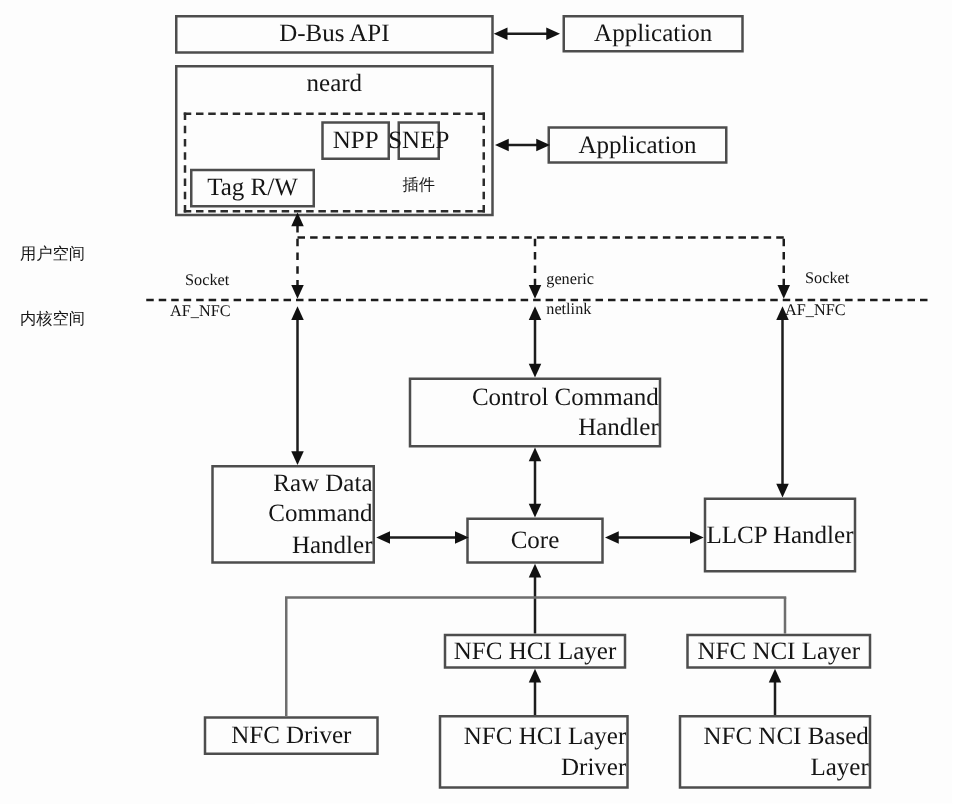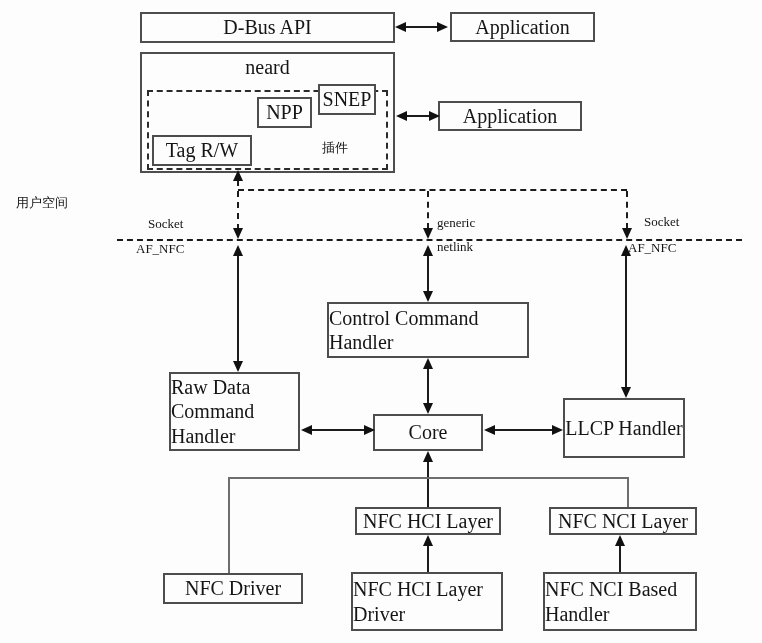--- a/index.html
+++ b/index.html
@@ -1,19 +1,19 @@
 <!DOCTYPE html>
 <html><head>
 <meta charset="utf-8">
 <style>
   html,body{margin:0;padding:0;background:#ffffff;}
   #canvas{position:relative;width:762px;height:643px;background:#fdfdfd;
           font-family:"Liberation Serif","DejaVu Serif",serif;color:#151515;overflow:hidden;}
   .box{position:absolute;border:2px solid #4d4d4d;background:#fdfdfd;box-sizing:border-box;
-       display:flex;align-items:center;justify-content:center;text-align:left;
+       display:flex;align-items:center;justify-content:center;text-align:right;
        font-size:20px;line-height:1.22;}
   .box.nowrap{white-space:nowrap;}
   .box.dashed{border:2px dashed #2b2b2b;background:transparent;}
   .box.toplabel{align-items:flex-start;padding-top:1px;}
   .lbl{position:absolute;font-size:13px;white-space:nowrap;}
   .hline,.vline{position:absolute;background:#1c1c1c;}
   .gray{background:#6e6e6e;}
   .hdash{position:absolute;height:0;border-top:2px dashed #1c1c1c;}
   .vdash{position:absolute;width:0;border-left:2px dashed #1c1c1c;}
   .ah{position:absolute;width:0;height:0;}
@@ -37,36 +37,37 @@
   <div class="ah left" style="left:395px;top:22px"></div>
   <div class="ah right" style="left:437px;top:22px"></div>
 
   <div class="box toplabel" style="left:140px;top:52px;width:255px;height:121px">
     <span>neard</span>
   </div>
   <div class="box dashed" style="left:147px;top:90px;width:241px;height:80px"></div>
   <div class="box nowrap" style="left:257px;top:97px;width:55px;height:31px">
     <span>NPP</span>
   </div>
-  <div class="box nowrap" style="left:318px;top:84px;width:58px;height:31px">
+  <div class="box nowrap" style="left:318px;top:97px;width:34px;height:31px">
     <span>SNEP</span>
   </div>
   <div class="box nowrap" style="left:152px;top:135px;width:100px;height:31px">
     <span>Tag R/W</span>
   </div>
   <div class="lbl" style="left:322px;top:139px">插件</div>
 
   <div class="box nowrap" style="left:438px;top:101px;width:144px;height:30px">
     <span>Application</span>
   </div>
   <div class="hline" style="left:404px;top:115px;width:26px;height:2px"></div>
   <div class="ah left" style="left:396px;top:111px"></div>
   <div class="ah right" style="left:429px;top:111px"></div>
 
   <div class="lbl" style="left:16px;top:194px">用户空间</div>
+  <div class="lbl" style="left:16px;top:246px">内核空间</div>
   <div class="hdash" style="left:117px;top:239px;width:625px"></div>
 
   <div class="lbl" style="left:148px;top:216px">Socket</div>
   <div class="lbl" style="left:136px;top:241px">AF_NFC</div>
   <div class="lbl" style="left:437px;top:215px">generic</div>
   <div class="lbl" style="left:437px;top:239px">netlink</div>
   <div class="lbl" style="left:644px;top:214px">Socket</div>
   <div class="lbl" style="left:628px;top:240px">AF_NFC</div>
 
   <div class="vdash" style="left:237px;top:180px;height:50px"></div>
@@ -134,16 +135,16 @@
   <div class="vline" style="left:619px;top:544px;width:2px;height:28px"></div>
   <div class="ah up" style="left:615px;top:535px"></div>
 
   <div class="box nowrap" style="left:163px;top:573px;width:140px;height:31px">
     <span>NFC Driver</span>
   </div>
   <div class="box" style="left:351px;top:572px;width:152px;height:59px">
     <span>NFC HCI Layer Driver</span>
   </div>
   <div class="box" style="left:543px;top:572px;width:154px;height:59px">
-    <span>NFC NCI Based Handler</span>
+    <span>NFC NCI Based Layer</span>
   </div>
 
 </div>
 
 </body></html>

